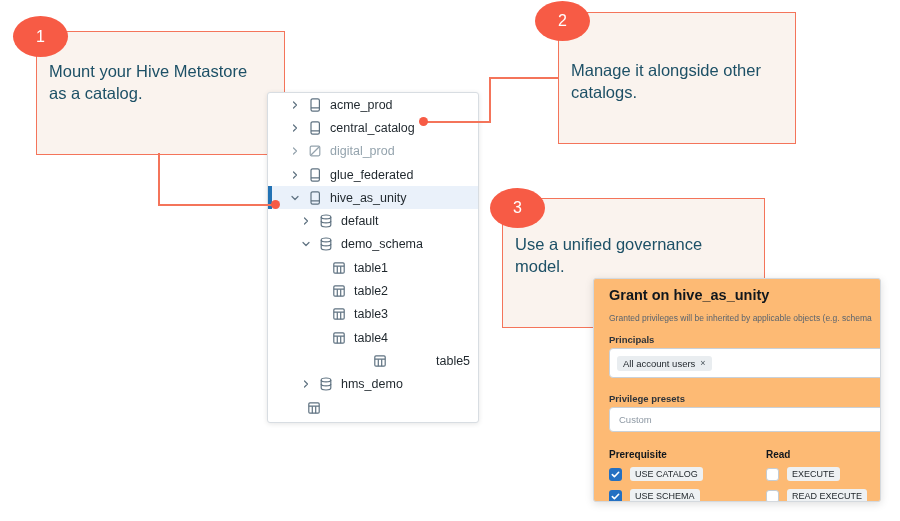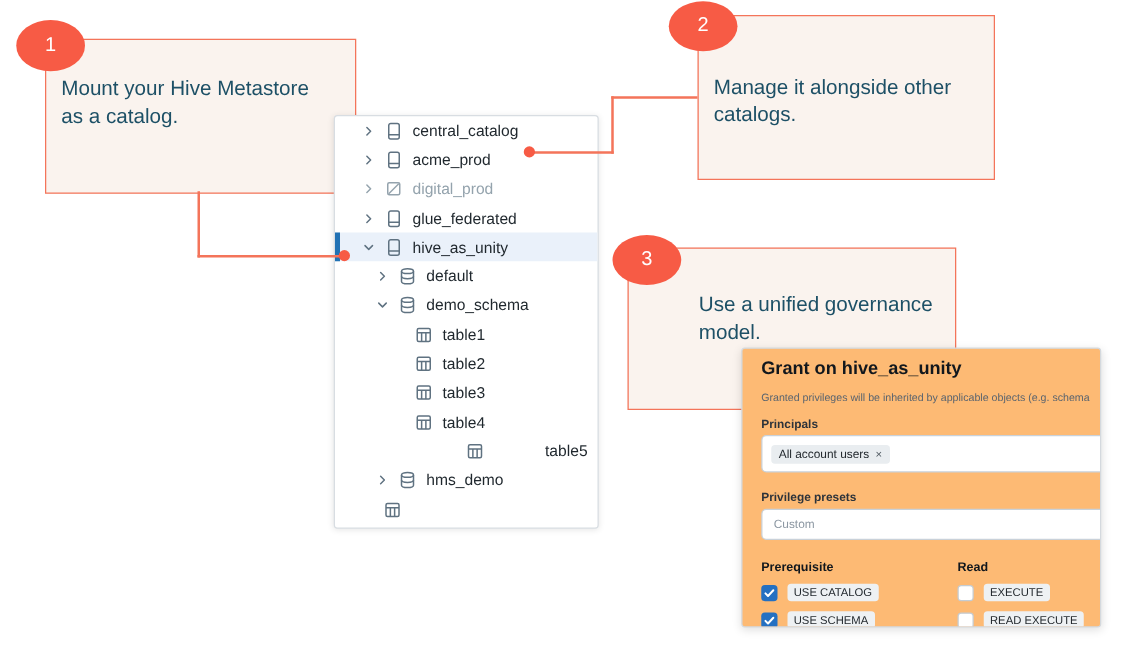--- a/index.html
+++ b/index.html
@@ -67,21 +67,21 @@
   </div>
 
   <div class="callout-box" style="left:558px;top:12px;width:236px;height:130px;">
     <div class="callout-text" style="left:12px;top:46px;width:210px;">Manage it alongside other catalogs.</div>
   </div>
   <div class="callout-circle" style="left:535px;top:1px;width:55px;height:40px;">
     <span>2</span>
   </div>
 
   <div class="callout-box" style="left:502px;top:198px;width:261px;height:128px;">
-    <div class="callout-text" style="left:12px;top:34px;width:210px;margin-left:44px;">Use a unified governance model.</div>
+    <div class="callout-text" style="left:12px;top:34px;width:210px;">Use a unified governance model.</div>
   </div>
   <div class="callout-circle" style="left:490px;top:188px;width:55px;height:40px;">
     <span>3</span>
   </div>
 
   <div class="line" style="left:158px;top:153px;width:2px;height:53px;"></div>
   <div class="line" style="left:158px;top:204px;width:118px;height:2px;"></div>
   <div class="dot" style="left:271px;top:200px;"></div>
 
   <div class="line" style="left:424px;top:121px;width:67px;height:2px;"></div>
@@ -96,35 +96,35 @@
             <svg width="12" height="12" viewBox="0 0 16 16">
               <path d="M6 4l4 4-4 4" fill="none" stroke="#5f7281" stroke-width="1.6" stroke-linecap="round" stroke-linejoin="round"></path>
             </svg>
           </span>
           <span class="tree-icon">
             <svg width="16" height="16" viewBox="0 0 16 16">
               <rect x="4" y="1.8" width="8.4" height="12.4" rx="1.6" fill="none" stroke="#5f7281" stroke-width="1.2"></rect>
               <line x1="4" y1="10.8" x2="12.4" y2="10.8" stroke="#5f7281" stroke-width="1.2"></line>
             </svg>
           </span>
-          <span class="tree-label">central_catalog</span>
+          <span class="tree-label">acme_prod</span>
         </div>
         <div class="tree-row" style="padding-left: 21px;">
           <span class="chev">
             <svg width="12" height="12" viewBox="0 0 16 16">
               <path d="M6 4l4 4-4 4" fill="none" stroke="#5f7281" stroke-width="1.6" stroke-linecap="round" stroke-linejoin="round"></path>
             </svg>
           </span>
           <span class="tree-icon">
             <svg width="16" height="16" viewBox="0 0 16 16">
               <rect x="4" y="1.8" width="8.4" height="12.4" rx="1.6" fill="none" stroke="#5f7281" stroke-width="1.2"></rect>
               <line x1="4" y1="10.8" x2="12.4" y2="10.8" stroke="#5f7281" stroke-width="1.2"></line>
             </svg>
           </span>
-          <span class="tree-label">acme_prod</span>
+          <span class="tree-label">central_catalog</span>
         </div>
         <div class="tree-row muted" style="padding-left: 21px;">
           <span class="chev">
             <svg width="12" height="12" viewBox="0 0 16 16">
               <path d="M6 4l4 4-4 4" fill="none" stroke="#94a3ad" stroke-width="1.6" stroke-linecap="round" stroke-linejoin="round"></path>
             </svg>
           </span>
           <span class="tree-icon">
             <svg width="16" height="16" viewBox="0 0 16 16">
               <rect x="3.2" y="3.2" width="9.6" height="9.6" rx="1.2" fill="none" stroke="#94a3ad" stroke-width="1.2"></rect>

